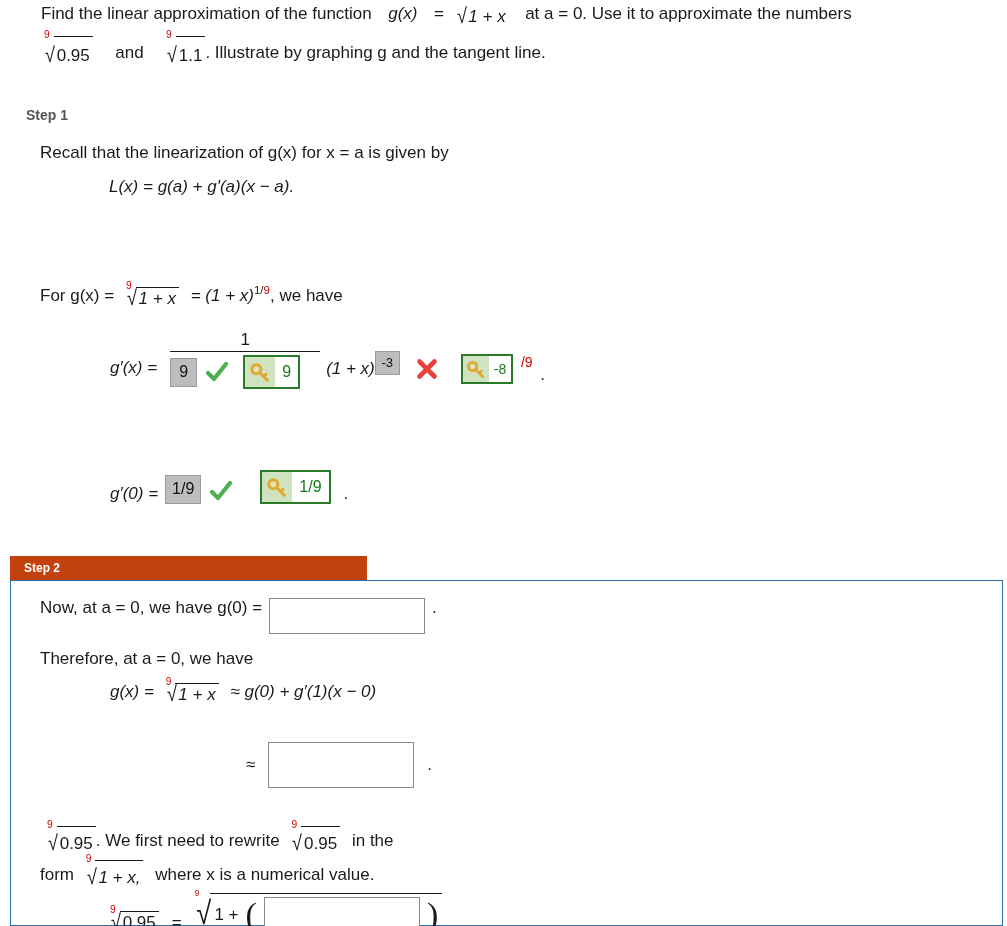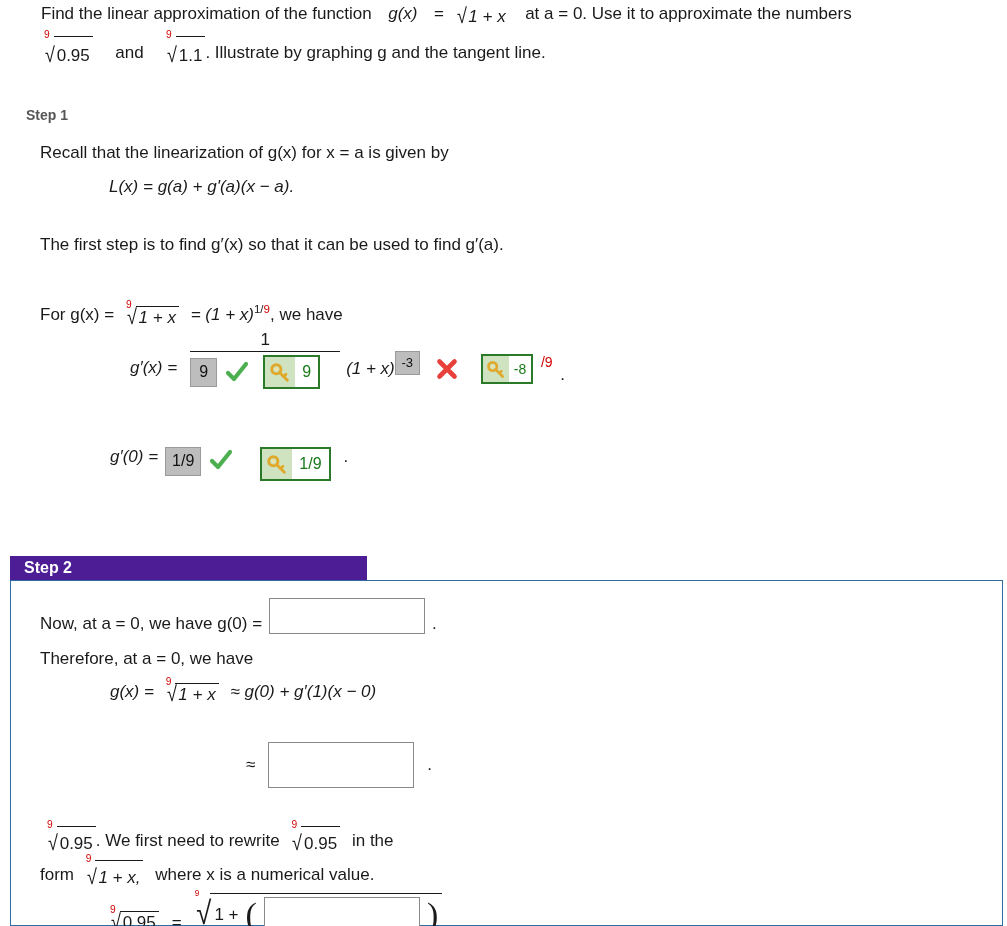--- a/index.html
+++ b/index.html
@@ -42,26 +42,26 @@
 
   
   .step-label{
     position:absolute;font-weight:bold;font-size:14px;color:#555;
   }
 
   
   .s1-p1{position:absolute;left:40px;top:143px;text-align:center;}
   .s1-eq1{position:absolute;left:109px;top:177px;}
   .s1-p2{position:absolute;left:40px;top:235px;}
-  .s1-p3{position:absolute;left:40px;top:286px;margin-top:19px;}
+  .s1-p3{position:absolute;left:40px;top:286px;}
   .s1-p4{position:absolute;left:40px;top:424px;}
 
   
   .deriv-row{position:absolute;left:110px;top:330px;display:flex;align-items:center;}
-  .deriv-row .lhs{padding-top:16px;margin-left:20px;}
+  .deriv-row .lhs{padding-top:16px;}
   .fraction{display:inline-flex;flex-direction:column;align-items:center;margin:0 6px;}
   .fraction .num{padding:0 6px 1px 6px;font-size:17px;}
   .fraction .den{border-top:1.5px solid #1a1a1a;padding-top:3px;display:flex;align-items:center;min-width:150px;justify-content:flex-start;}
   .after-frac{padding-top:16px;}
 
   
   .ansbox{
     display:inline-block;background:#bdbdbd;border:1px solid #9a9a9a;
     color:#111;font-size:16px;line-height:1;padding:5px 6px 6px 6px;min-width:13px;
     text-align:center;font-family:"Liberation Sans",sans-serif;
@@ -72,34 +72,34 @@
   .keybox{
     display:inline-flex;align-items:center;border:2px solid #2a7a2a;background:#ffffff;
     height:30px;vertical-align:middle;
   }
   .keybox .kcell{background:#cfe3c0;height:100%;display:flex;align-items:center;justify-content:center;width:30px;}
   .keybox .kval{color:#1a7a1a;font-size:16px;padding:0 7px;white-space:nowrap;}
   .keybox.small{height:26px;}
   .keybox.small .kcell{width:26px;}
   .keybox.small .kval{font-size:14px;padding:0 5px;}
 
-  .g0-row{position:absolute;left:110px;top:447px;display:flex;align-items:flex-start;}
+  .g0-row{position:absolute;left:110px;top:470px;display:flex;align-items:flex-end;}
 
   
   .step2-banner{
     position:absolute;left:10px;top:556px;width:357px;height:24px;
-    background:#4c1d95;color:#ffffff;font-weight:bold;font-size:16px;
+    background:#c2410c;color:#ffffff;font-weight:bold;font-size:12px;
     line-height:24px;padding-left:14px;box-sizing:border-box;
   }
   .step2-box{
     position:absolute;left:10px;top:580px;width:993px;height:346px;
     border:1px solid #2e6da4;border-top:1px solid #2e6da4;box-sizing:border-box;
     background:#fff;
   }
-  .s2-p1{position:absolute;left:40px;top:598px;display:flex;align-items:flex-end;}
+  .s2-p1{position:absolute;left:40px;top:598px;display:flex;align-items:flex-start;}
   .s2-p2{position:absolute;left:40px;top:649px;}
   .s2-eq1{position:absolute;left:110px;top:682px;}
   .s2-approx{position:absolute;left:246px;top:742px;display:flex;align-items:center;}
   .s2-p3{position:absolute;left:40px;top:825px;width:930px;line-height:31px;}
   .s2-last{position:absolute;left:110px;top:893px;display:flex;align-items:flex-end;}
 
   .inputbox{
     display:inline-block;border:1.5px solid #8a8a8a;background:#ffffff;
     width:124px;height:26px;vertical-align:middle;
   }
@@ -128,21 +128,20 @@
       <span>and</span>
       <span class="sp2"></span>
       <span class="rad"><span class="idx">9</span><span class="sign">√</span><span class="bar"><span>1.1</span></span></span><span>. Illustrate by graphing g and the tangent line.</span>
     </div>
   </div>
 
   <div class="step-label" style="left:26px;top:107px;">Step 1</div>
 
   <div class="s1-p1">Recall that the linearization of  g(x)  for x = a is given by</div>
   <div class="s1-eq1 mi">L(x) = g(a) + g'(a)(x − a).</div>
-  <div class="s1-p2">The first step is to find  g′(x)  so that it can be used to find  g′(a).</div>
 
   <div class="s1-p3">
     <span>For  g(x) =</span>
     <span class="sp"></span><span class="rad"><span class="idx">9</span><span class="sign">√</span><span class="bar"><span class="mi">1 + x</span></span></span>
     <span class="sp"></span><span class="mi">= (1 + x)</span><sup class="frac"><span>1/</span><span class="red">9</span></sup><span>,  we have</span>
   </div>
 
   <div class="deriv-row">
     <span class="lhs mi">g′(x)  =</span>
     <span class="sp"></span>

